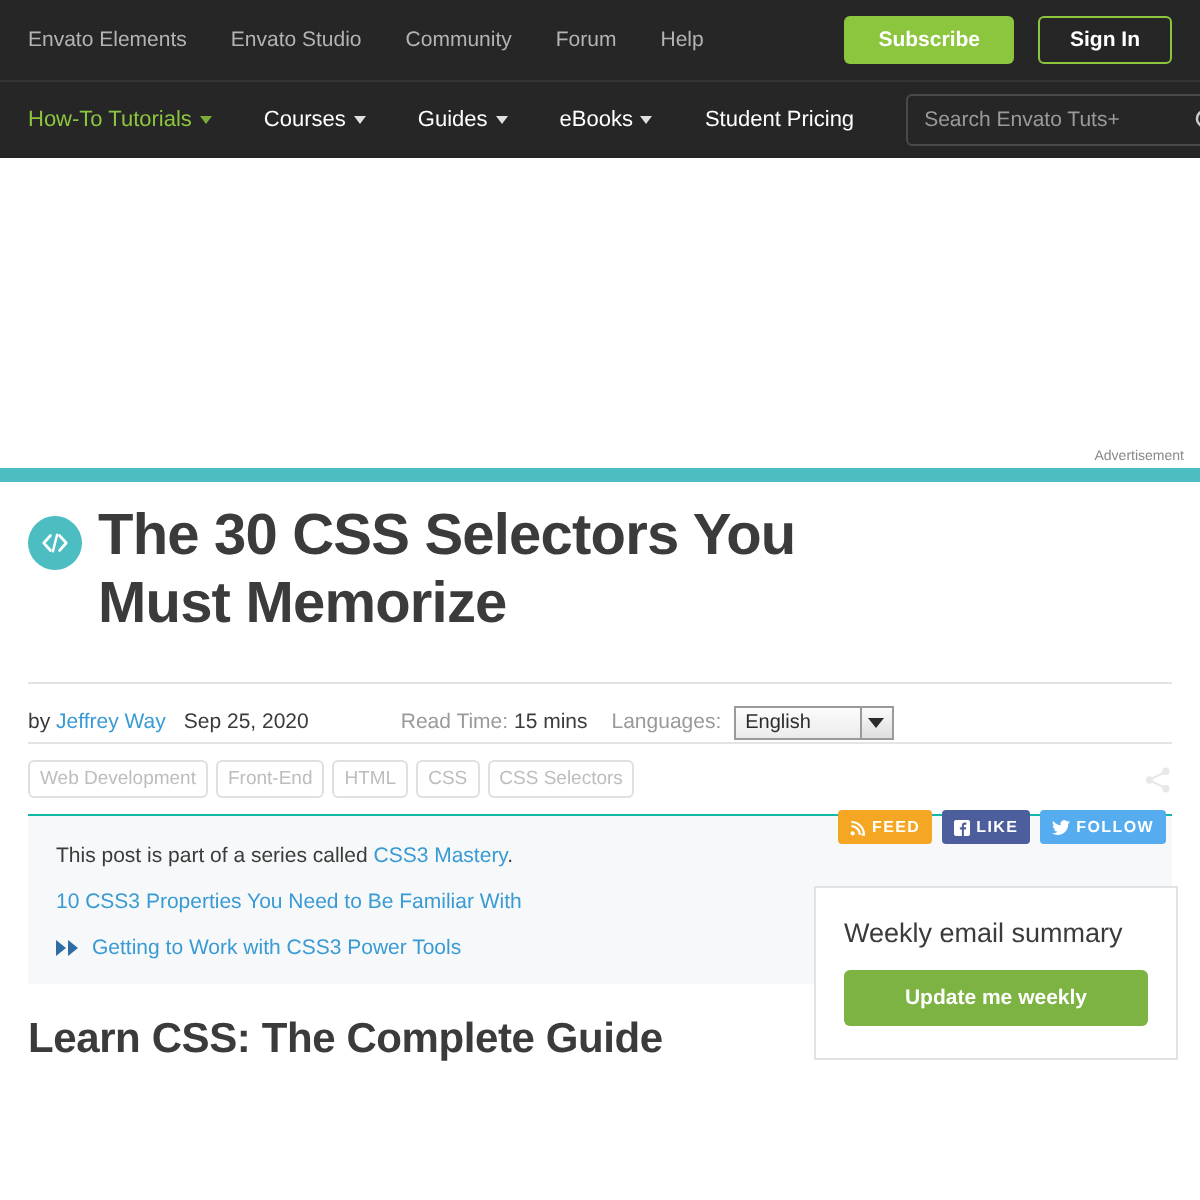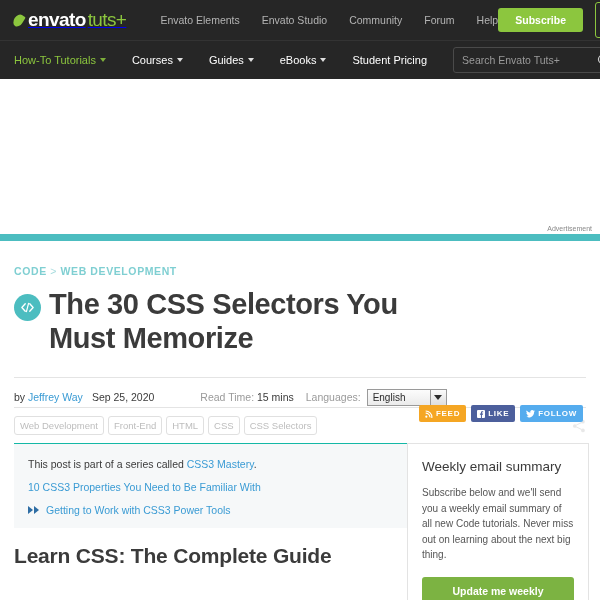--- a/index.html
+++ b/index.html
@@ -249,25 +249,20 @@
     font-size: 10.5px; font-weight: bold;
     text-align: center; padding: 8px 0;
     border: none; border-radius: 3px; cursor: pointer;
     font-family: "Liberation Sans", sans-serif;
   }
 </style>
 </head>
 <body>
 
 <div class="topbar">
-  <a class="logo" href="#">
-    <span class="leaf"></span>
-    <span class="logo-envato">envato</span>
-    <span class="logo-tuts">tuts+</span>
-  </a>
   <div class="toplinks">
     <a class="toplink" href="#">Envato Elements</a>
     <a class="toplink" href="#">Envato Studio</a>
     <a class="toplink" href="#">Community</a>
     <a class="toplink" href="#">Forum</a>
     <a class="toplink" href="#">Help</a>
   </div>
   <div class="topright">
     <button class="btn-subscribe">Subscribe</button>
     <button class="btn-signin">Sign In</button>
@@ -305,25 +300,20 @@
   </div>
 </div>
 
 <div class="adarea">
   <span class="adlabel">Advertisement</span>
 </div>
 <div class="teal-divider"></div>
 
 <div class="article">
 
-  <div class="breadcrumb">
-    <a href="#">CODE</a>
-    <span class="sep">&gt;</span>
-    <a href="#">WEB DEVELOPMENT</a>
-  </div>
 
   <div class="titlerow">
     <span class="code-badge">
       <svg width="15" height="11" viewBox="0 0 20 14">
         <polyline points="7,2 2.5,7 7,12" fill="none" stroke="#ffffff" stroke-width="1.8" stroke-linecap="round" stroke-linejoin="round"></polyline>
         <polyline points="13,2 17.5,7 13,12" fill="none" stroke="#ffffff" stroke-width="1.8" stroke-linecap="round" stroke-linejoin="round"></polyline>
         <line x1="11.4" y1="1.4" x2="8.6" y2="12.6" stroke="#ffffff" stroke-width="1.6" stroke-linecap="round"></line>
       </svg>
     </span>
     <h1 class="title">The 30 CSS Selectors You Must Memorize</h1>
@@ -409,16 +399,15 @@
         <svg width="9" height="8" viewBox="0 0 14 12">
           <path d="M14 1.4a5.7 5.7 0 0 1-1.65.45A2.88 2.88 0 0 0 13.6.27a5.75 5.75 0 0 1-1.82.7A2.87 2.87 0 0 0 6.9 3.9 8.15 8.15 0 0 1 .97.52a2.87 2.87 0 0 0 .89 3.83A2.85 2.85 0 0 1 .56 4v.04a2.87 2.87 0 0 0 2.3 2.81 2.88 2.88 0 0 1-1.3.05 2.87 2.87 0 0 0 2.68 2A5.77 5.77 0 0 1 0 10.08a8.13 8.13 0 0 0 4.4 1.29c5.29 0 8.18-4.38 8.18-8.18l-.01-.37A5.84 5.84 0 0 0 14 1.4z" fill="#ffffff"></path>
         </svg>
       </span>
       <span>FOLLOW</span>
     </a>
   </div>
 
   <div class="newsbox">
     <h3>Weekly email summary</h3>
-    <p>Subscribe below and we'll send you a weekly email summary of all new Code tutorials. Never miss out on learning about the next big thing.</p>
     <button class="newsbtn">Update me weekly</button>
   </div>
 </div>
 
 </body></html>

